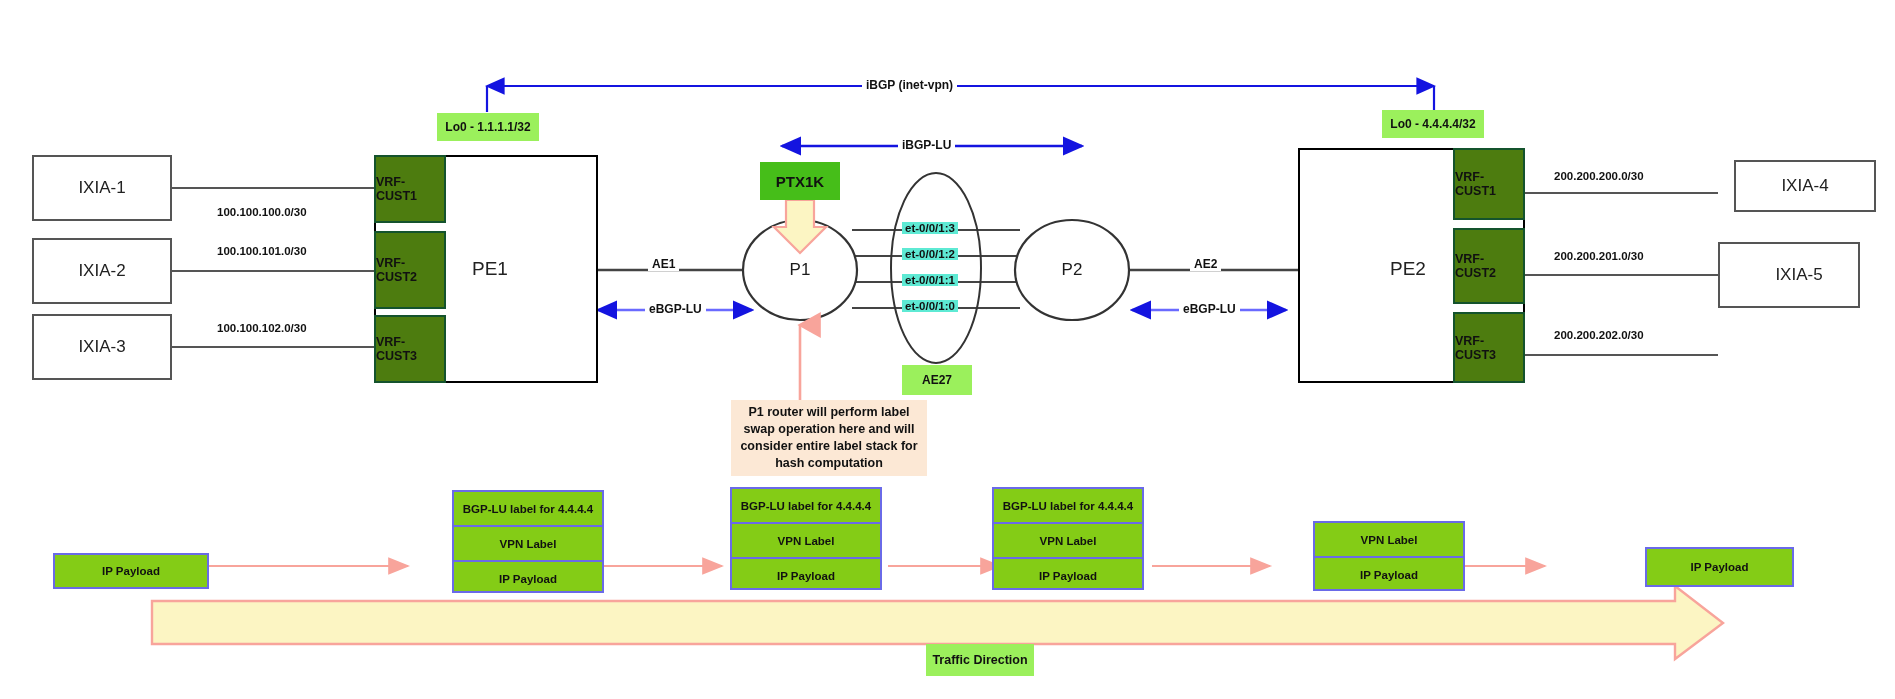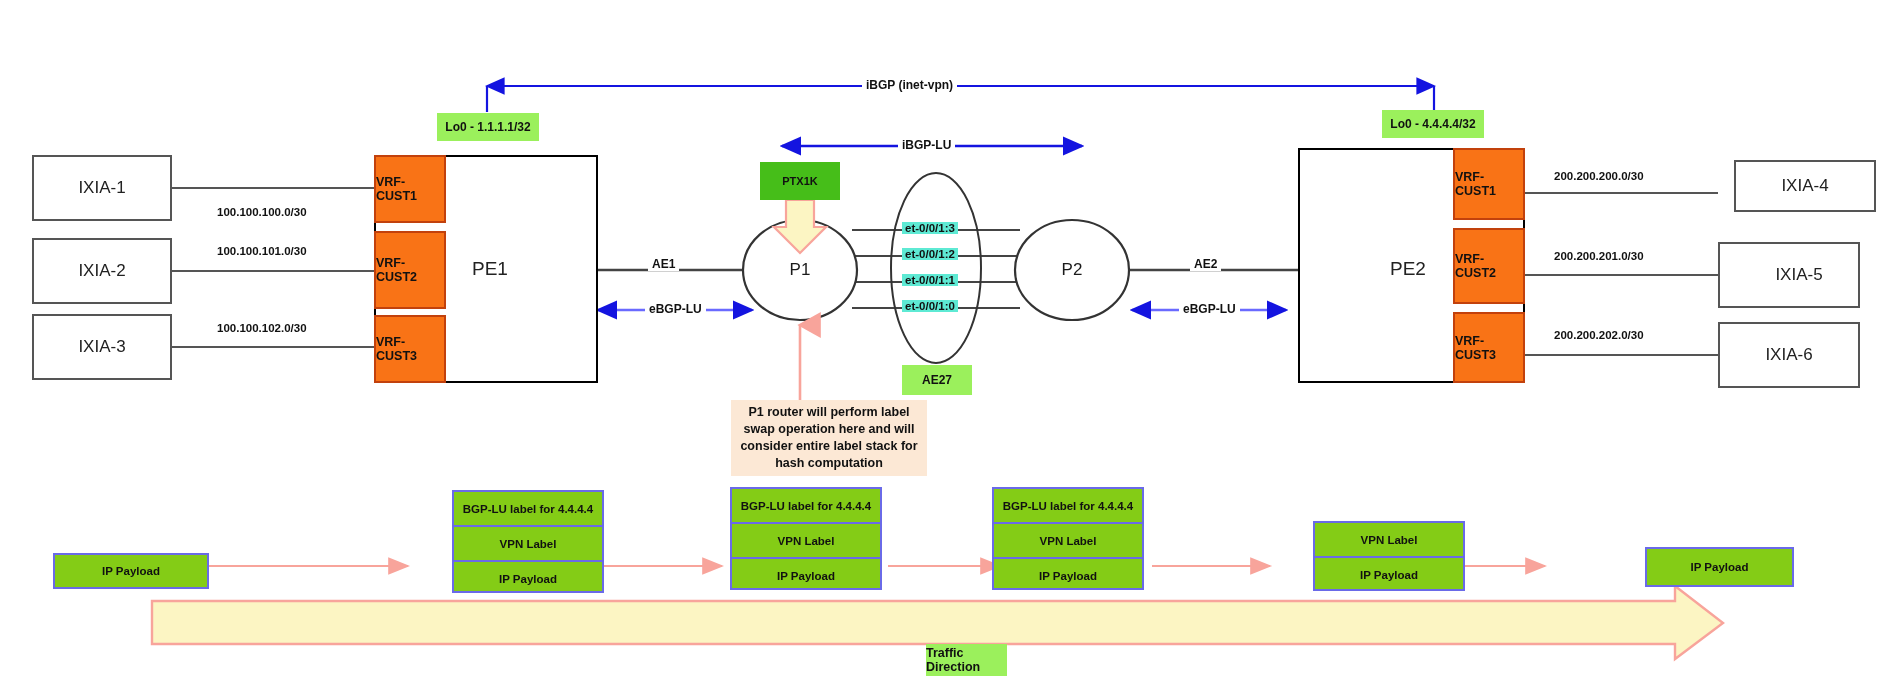--- a/index.html
+++ b/index.html
@@ -4,26 +4,26 @@
 <style>
   html,body{margin:0;padding:0;background:#ffffff;}
   body{width:1895px;height:699px;position:relative;overflow:hidden;
        font-family:"Liberation Sans","DejaVu Sans",sans-serif;color:#1a1a1a;}
   #canvas{position:absolute;left:0;top:0;width:1895px;height:699px;}
   .abs{position:absolute;box-sizing:border-box;}
   .node-box{border:2px solid #555;background:#fff;display:flex;align-items:center;
             justify-content:center;font-size:17px;color:#222;}
   .pe-box{border:2px solid #000;background:#fff;}
   .pe-label{position:absolute;font-size:19px;color:#222;}
-  .vrf-box{border:2px solid #c2410c;background:#f97316;display:flex;align-items:center;
+  .vrf-box{border:2px solid #14532d;background:#4d7c0f;display:flex;align-items:center;
            justify-content:center;font-size:12.5px;font-weight:bold;color:#111;}
   .green-tag{background:#9BF05C;display:flex;align-items:center;justify-content:center;
              font-size:12px;font-weight:bold;color:#111;}
   .ptx-tag{background:#46BE19;display:flex;align-items:center;justify-content:center;
-           font-size:11px;font-weight:bold;color:#111;}
+           font-size:15px;font-weight:bold;color:#111;}
   .link-label{position:absolute;font-size:11.5px;font-weight:bold;color:#111;
               background:#fff;padding:0 3px;white-space:nowrap;}
   .arrow-label{position:absolute;font-size:12px;font-weight:bold;color:#111;
                background:#fff;padding:0 4px;white-space:nowrap;}
   .stack{position:absolute;border:2px solid #6A6AE8;background:#84cc16;text-align:center;}
   .stack .cell{border-bottom:2px solid #6A6AE8;display:flex;align-items:center;
                justify-content:center;font-size:11.5px;font-weight:bold;color:#111;}
   .stack .cell:last-child{border-bottom:none;}
   .note-box{position:absolute;background:#FCE8D5;display:flex;flex-direction:column;
             align-items:center;justify-content:center;font-size:12.5px;font-weight:bold;
@@ -189,23 +189,20 @@
   <div class="link-label" style="left:1551px;top:170px;">200.200.200.0/30</div>
   <div class="link-label" style="left:1551px;top:250px;">200.200.201.0/30</div>
   <div class="link-label" style="left:1551px;top:329px;">200.200.202.0/30</div>
 
   <div class="abs node-box" style="left:1734px;top:160px;width:142px;height:52px;">
     <span>IXIA-4</span>
   </div>
   <div class="abs node-box" style="left:1718px;top:242px;width:142px;height:66px;padding-left:20px;">
     <span>IXIA-5</span>
   </div>
-  <div class="abs node-box" style="left:1718px;top:322px;width:142px;height:66px;">
-    <span>IXIA-6</span>
-  </div>
 
   <div class="stack" style="left:53px;top:553px;width:152px;height:32px;">
     <div class="cell" style="height:100%;">IP Payload</div>
   </div>
 
   <div class="stack" style="left:452px;top:490px;width:148px;height:99px;">
     <div class="cell" style="height:33px;">BGP-LU label for 4.4.4.4</div>
     <div class="cell" style="height:33px;">VPN Label</div>
     <div class="cell" style="height:33px;">IP Payload</div>
   </div>
@@ -224,17 +221,17 @@
 
   <div class="stack" style="left:1313px;top:521px;width:148px;height:66px;">
     <div class="cell" style="height:33px;">VPN Label</div>
     <div class="cell" style="height:33px;">IP Payload</div>
   </div>
 
   <div class="stack" style="left:1645px;top:547px;width:145px;height:36px;">
     <div class="cell" style="height:100%;">IP Payload</div>
   </div>
 
-  <div class="abs green-tag" style="left:926px;top:644px;width:81px;height:32px;font-size:12.5px;">
+  <div class="abs green-tag" style="left:926px;top:644px;width:108px;height:32px;font-size:12.5px;">
     <span>Traffic Direction</span>
   </div>
 
 </div>
 
 </body></html>

